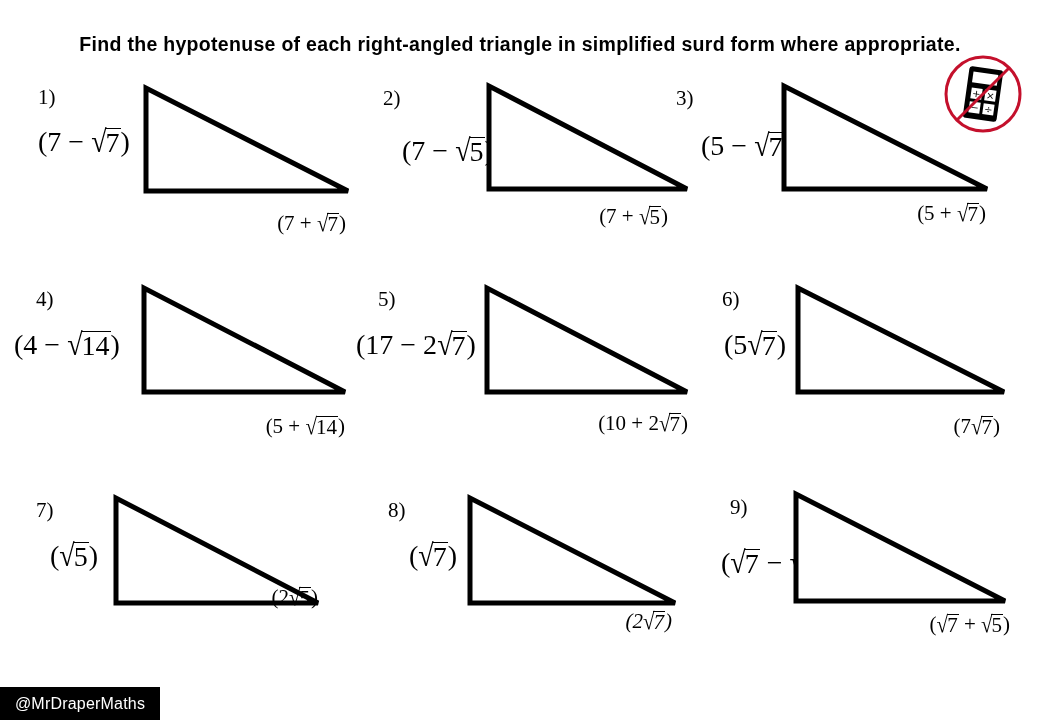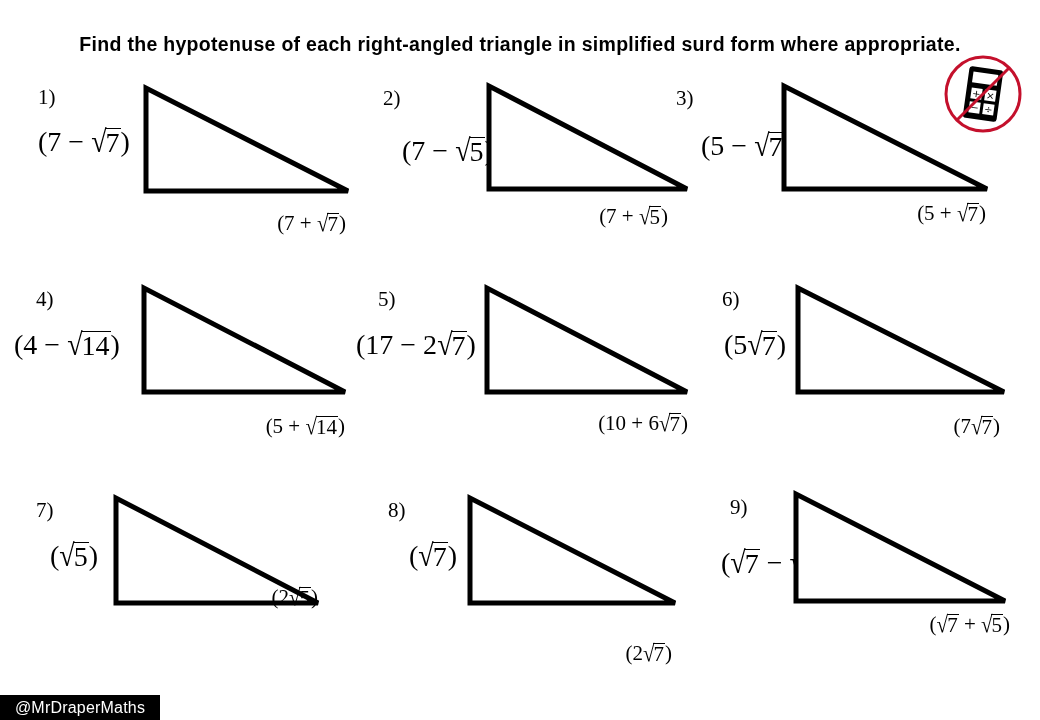--- a/index.html
+++ b/index.html
@@ -91,21 +91,21 @@
     position: relative;
     top: 0.5px;
   }
 
   
   #footer-watermark {
     position: absolute;
     left: 0;
     bottom: 0;
     width: 160px;
-    height: 25px;
+    height: 33px;
     background: #000000;
     color: #ffffff;
     display: flex;
     align-items: center;
     justify-content: center;
     font-family: "Liberation Sans", sans-serif;
     font-size: 16px;
     letter-spacing: 0.2px;
   }
 </style>
@@ -189,21 +189,21 @@
 
 <div class="question">
   <div class="q-number" style="left:378px; top:289px;">5)</div>
   <div class="q-vertical-label" style="left:356px; top:330px;">
     <span>(17 − 2</span><span class="surd"><span class="radsign">√</span><span class="radicand">7</span></span><span>)</span>
   </div>
   <svg class="triangle-svg" style="left:481px; top:282px;" width="215" height="118">
     <polygon points="6,6 6,110 206,110" fill="#ffffff" stroke="#000000" stroke-width="5" stroke-linejoin="miter"></polygon>
   </svg>
   <div class="q-horizontal-label" style="left:488px; top:412px; width:200px;">
-    <span>(10 + 6</span><span class="surd"><span class="radsign">√</span><span class="radicand">7</span></span><span>)</span>
+    <span>(10 + 2</span><span class="surd"><span class="radsign">√</span><span class="radicand">7</span></span><span>)</span>
   </div>
 </div>
 
 <div class="question">
   <div class="q-number" style="left:722px; top:289px;">6)</div>
   <div class="q-vertical-label" style="left:724px; top:330px;">
     <span>(5</span><span class="surd"><span class="radsign">√</span><span class="radicand">7</span></span><span>)</span>
   </div>
   <svg class="triangle-svg" style="left:792px; top:282px;" width="225" height="118">
     <polygon points="6,6 6,110 212,110" fill="#ffffff" stroke="#000000" stroke-width="5" stroke-linejoin="miter"></polygon>
@@ -227,21 +227,21 @@
 </div>
 
 <div class="question">
   <div class="q-number" style="left:388px; top:500px;">8)</div>
   <div class="q-vertical-label" style="left:409px; top:541px;">
     <span>(</span><span class="surd"><span class="radsign">√</span><span class="radicand">7</span></span><span>)</span>
   </div>
   <svg class="triangle-svg" style="left:464px; top:492px;" width="225" height="120">
     <polygon points="6,6 6,111 211,111" fill="#ffffff" stroke="#000000" stroke-width="5" stroke-linejoin="miter"></polygon>
   </svg>
-  <div class="q-horizontal-label" style="left:472px; top:642px; width:200px;">
+  <div class="q-horizontal-label" style="left:472px; top:610px; width:200px;font-style:italic;">
     <span>(2</span><span class="surd"><span class="radsign">√</span><span class="radicand">7</span></span><span>)</span>
   </div>
 </div>
 
 <div class="question">
   <div class="q-number" style="left:730px; top:497px;">9)</div>
   <div class="q-vertical-label" style="left:686px; top:548px;margin-left:35px;">
     <span>(</span><span class="surd"><span class="radsign">√</span><span class="radicand">7</span></span><span> − </span><span class="surd"><span class="radsign">√</span><span class="radicand">5</span></span><span>)</span>
   </div>
   <svg class="triangle-svg" style="left:790px; top:488px;" width="225" height="122">

